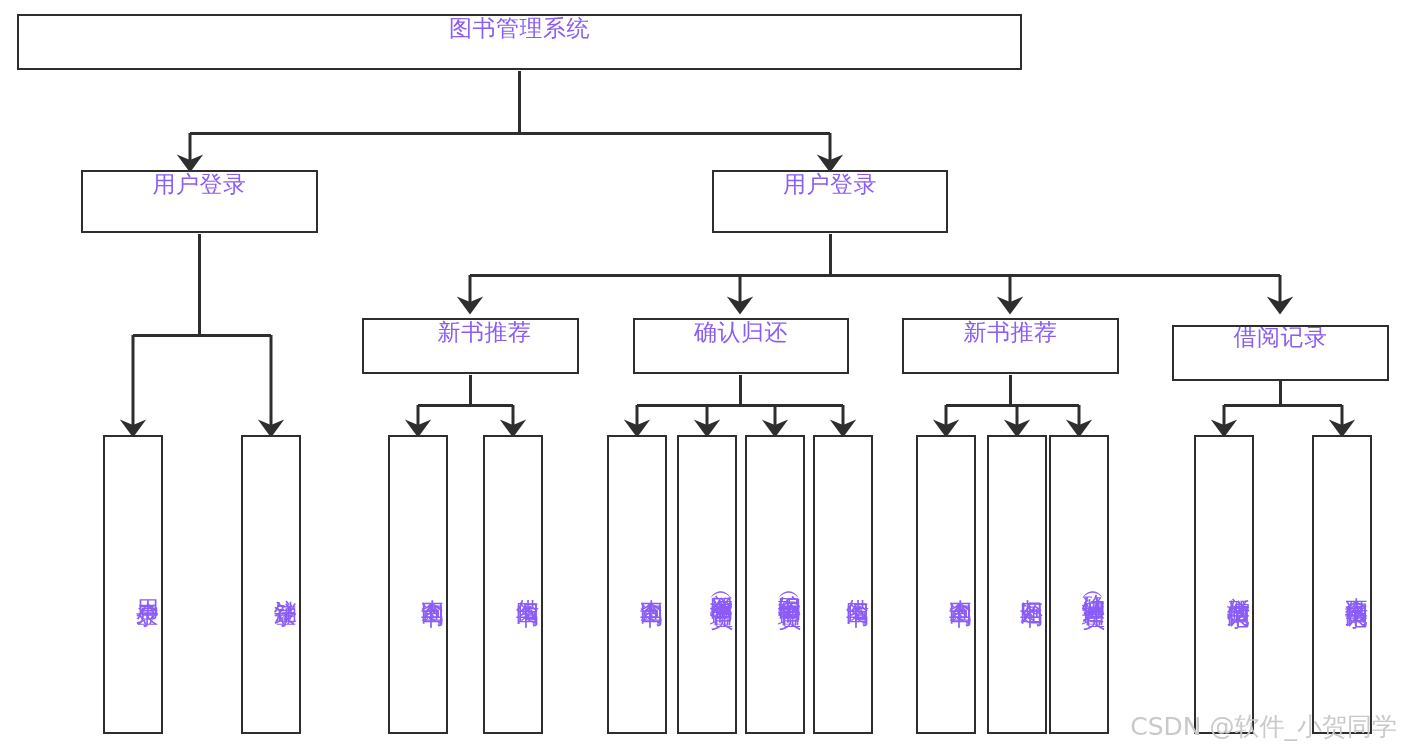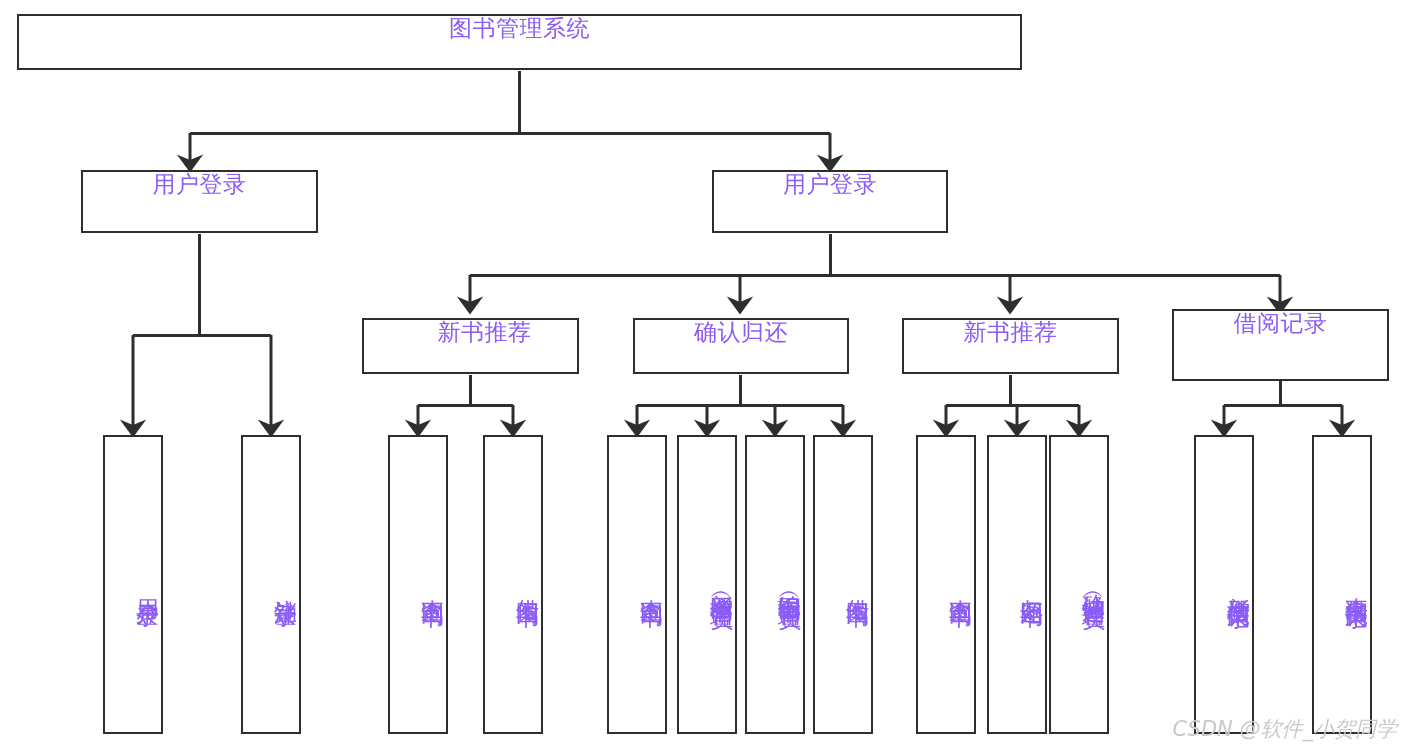--- a/index.html
+++ b/index.html
@@ -50,25 +50,24 @@
   }
   .node.vert .vlabel {
     writing-mode: vertical-rl;
     text-orientation: upright;
     display: block;
   }
   #watermark {
     position: absolute;
     right: 8px;
     bottom: 4px;
-    font-size: 21px;
+    font-size: 25px;
     color: #c9c9c9;
     white-space: nowrap;
     user-select: none;
-    font-style: italic;
   }
 </style>
 </head>
 <body>
 
 <div id="canvas">
 
   <svg id="wires" viewBox="0 0 1405 747" xmlns="http://www.w3.org/2000/svg">
     <defs>
       <marker id="arrow" markerWidth="10" markerHeight="10" refX="3.2" refY="5" orient="auto" markerUnits="strokeWidth">
@@ -158,21 +157,21 @@
 
   <div class="node horiz" style="left:362px; top:318px; width:217px; height:56px;padding-left:28px;">
     <span>新书推荐</span>
   </div>
   <div class="node horiz" style="left:633px; top:318px; width:216px; height:56px;">
     <span>确认归还</span>
   </div>
   <div class="node horiz" style="left:902px; top:318px; width:217px; height:56px;">
     <span>新书推荐</span>
   </div>
-  <div class="node horiz" style="left:1172px; top:309px; width:217px; height:72px;">
+  <div class="node horiz" style="left:1172px; top:325px; width:217px; height:56px;font-family:Liberation Mono, monospace;">
     <span>借阅记录</span>
   </div>
 
   <div class="node vert" style="left:103px; top:435px; width:60px; height:299px;">
     <span class="vlabel">用户登录</span>
   </div>
   <div class="node vert" style="left:241px; top:435px; width:60px; height:299px;">
     <span class="vlabel">注销登录</span>
   </div>
 

